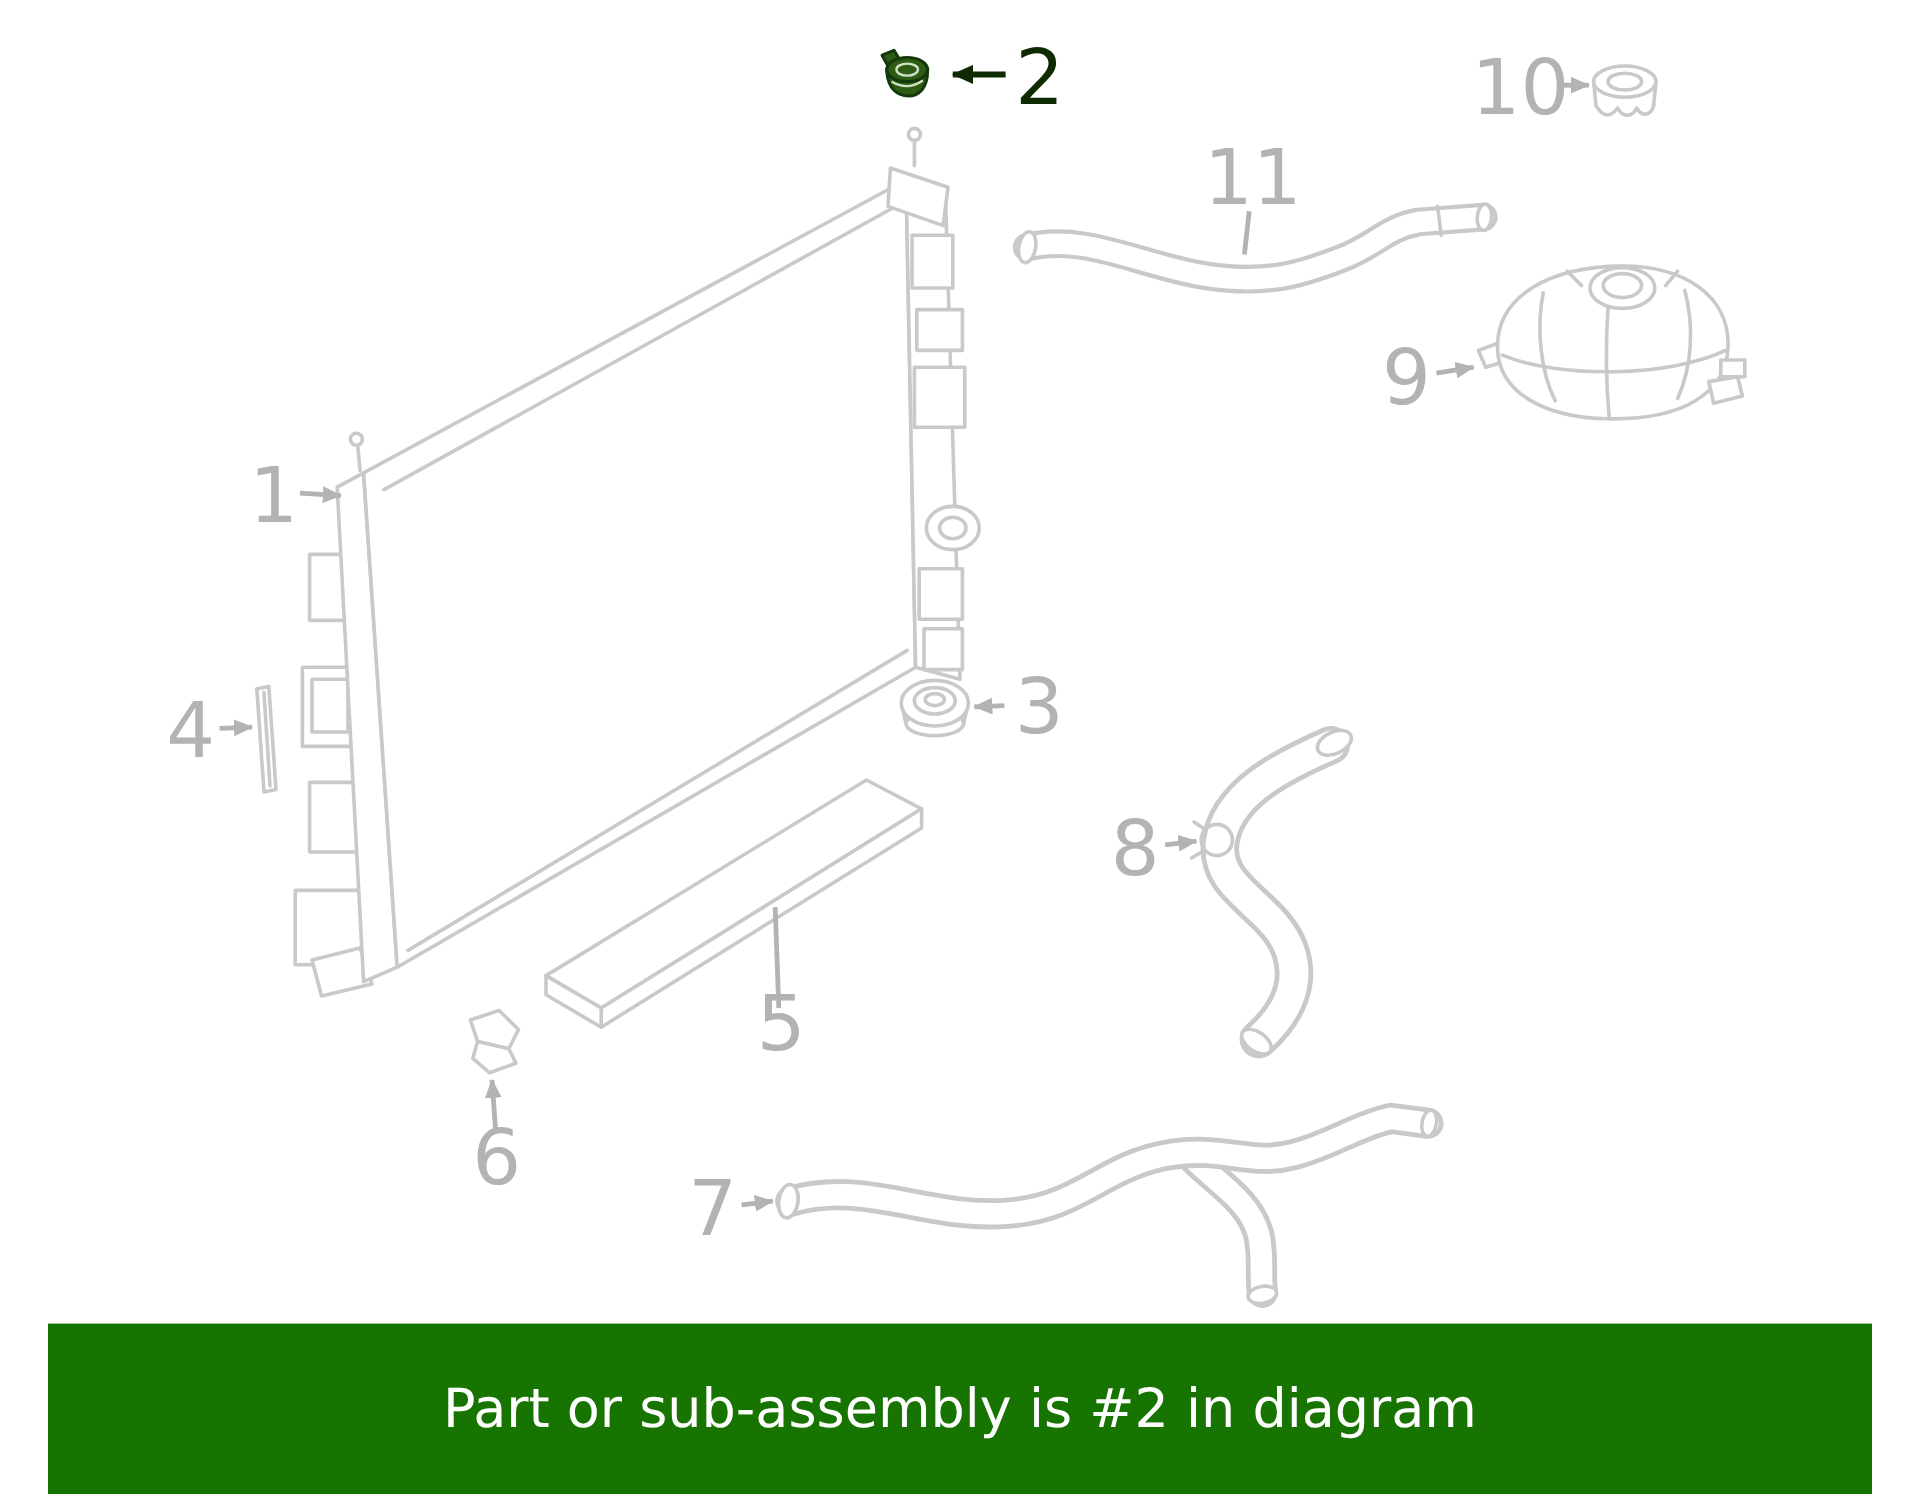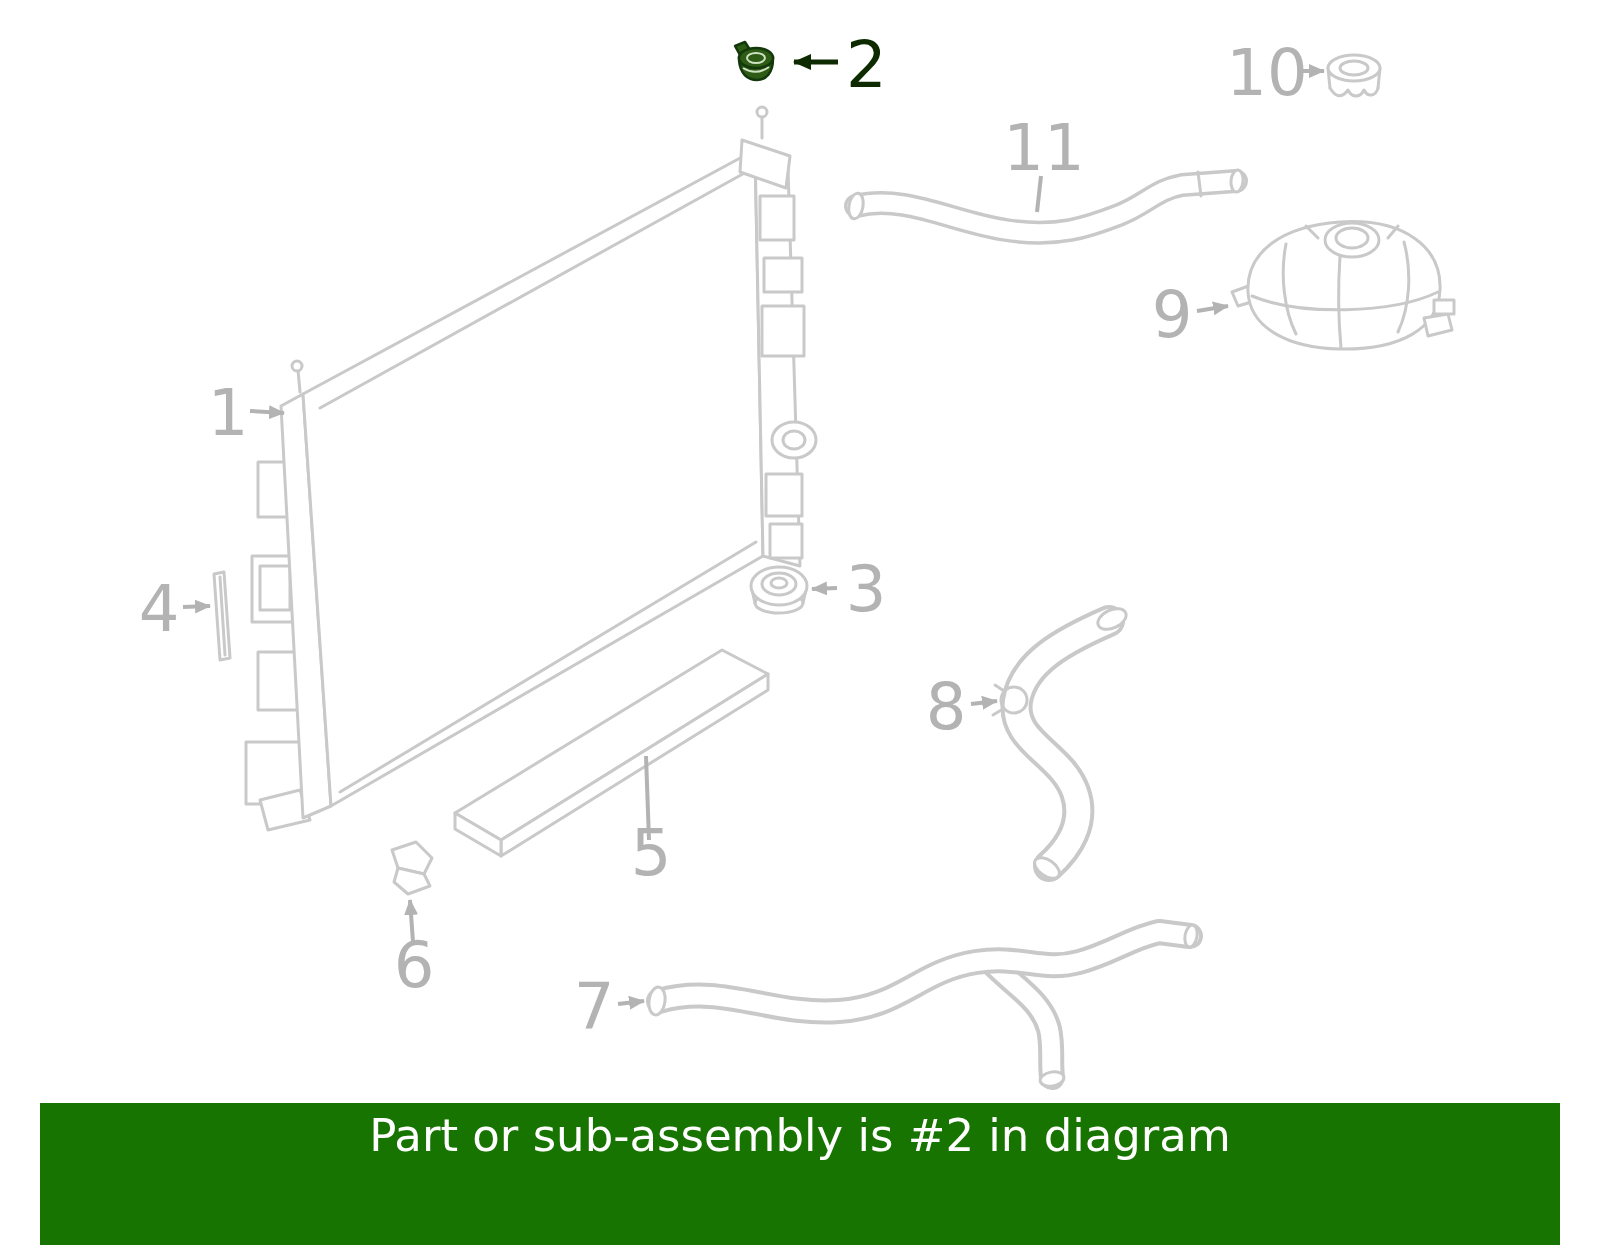--- a/index.html
+++ b/index.html
@@ -1,20 +1,20 @@
 <!DOCTYPE html>
 <html><head>
 <meta charset="utf-8">
 <style>
   html,body{margin:0;padding:0;background:#ffffff;}
   .page{position:relative;width:1600px;height:1249px;background:#ffffff;overflow:hidden;
         font-family:"DejaVu Sans",sans-serif;}
   .diagram-svg{position:absolute;left:0;top:0;}
   .banner{position:absolute;left:40px;right:40px;bottom:4px;height:142px;background:#177400;
-          color:#ffffff;display:flex;flex-direction:column;align-items:center;justify-content:flex-start;
+          color:#ffffff;display:flex;flex-direction:column;align-items:center;justify-content:center;
           text-align:center;}
   .banner-line{font-size:45px;line-height:1.45;white-space:nowrap;}
   .num{font-size:64px;fill:#b3b3b3;}
   .num-hl{font-size:64px;fill:#0e2a00;}
   .lead{stroke:#b3b3b3;stroke-width:4;fill:none;}
   .lead-hl{stroke:#0e2a00;stroke-width:5;fill:none;}
   .art{stroke:#c9c9c9;stroke-width:3;fill:none;stroke-linejoin:round;stroke-linecap:round;}
   .artw{stroke:#c9c9c9;stroke-width:3;fill:#ffffff;stroke-linejoin:round;stroke-linecap:round;}
   .tube-o{stroke:#c9c9c9;fill:none;stroke-linecap:round;stroke-linejoin:round;}
   .tube-i{stroke:#ffffff;fill:none;stroke-linecap:round;stroke-linejoin:round;}

